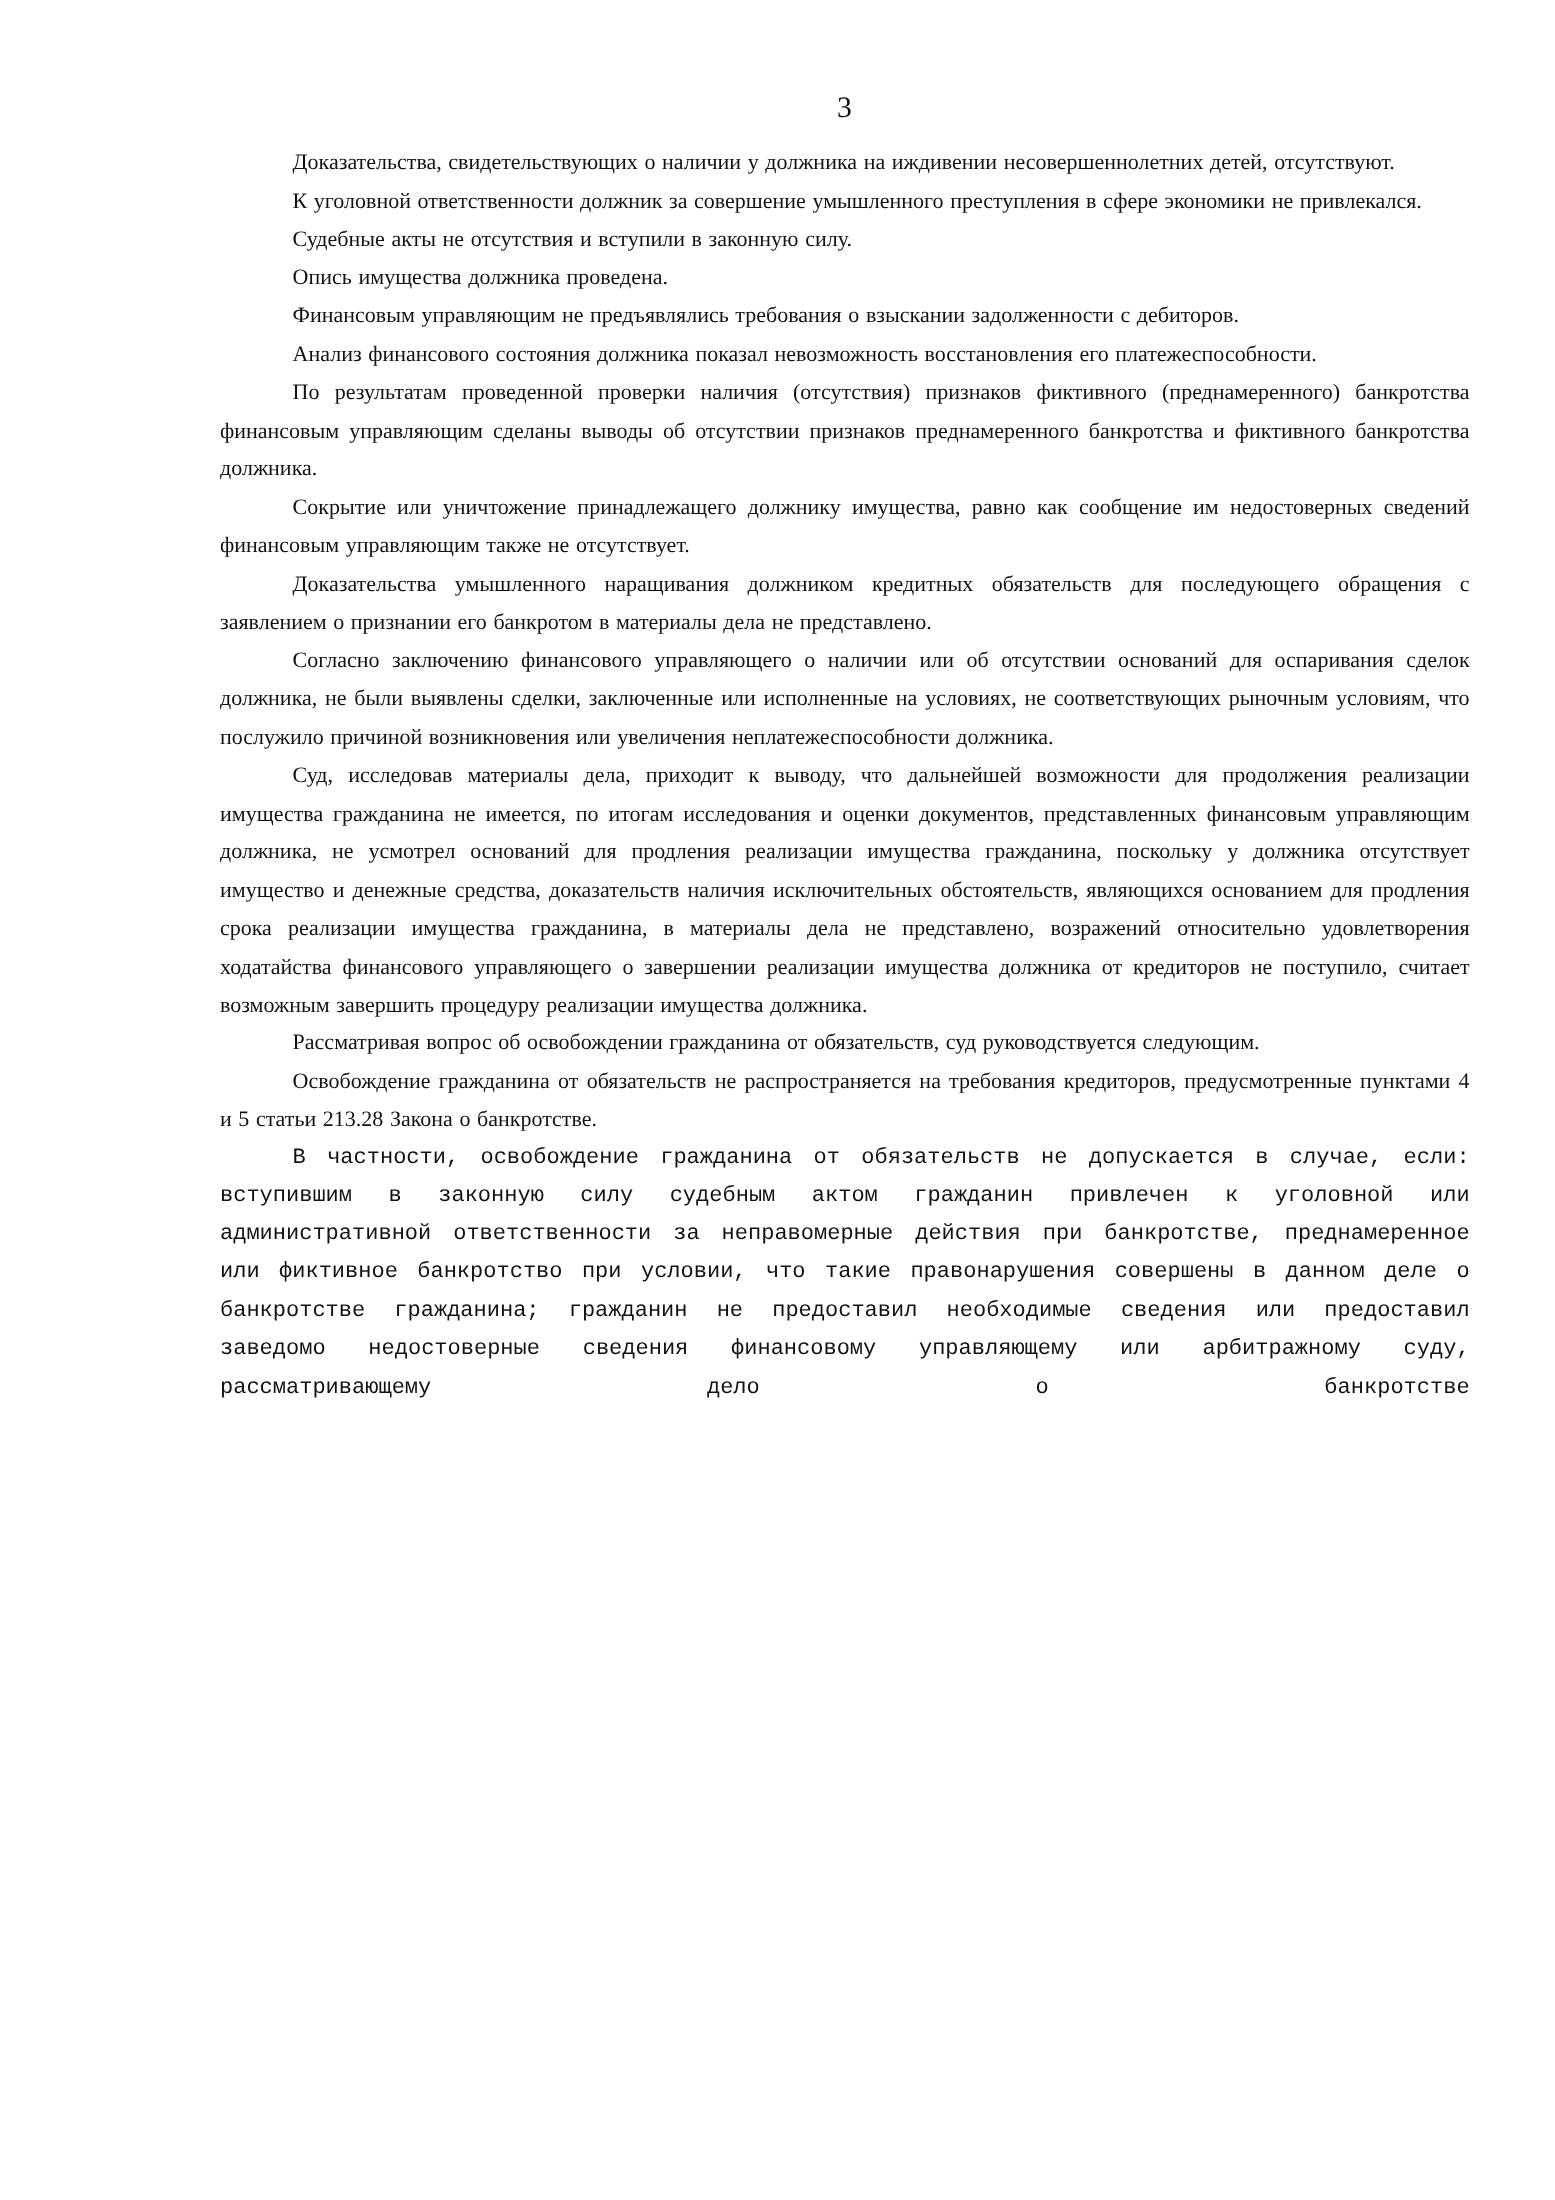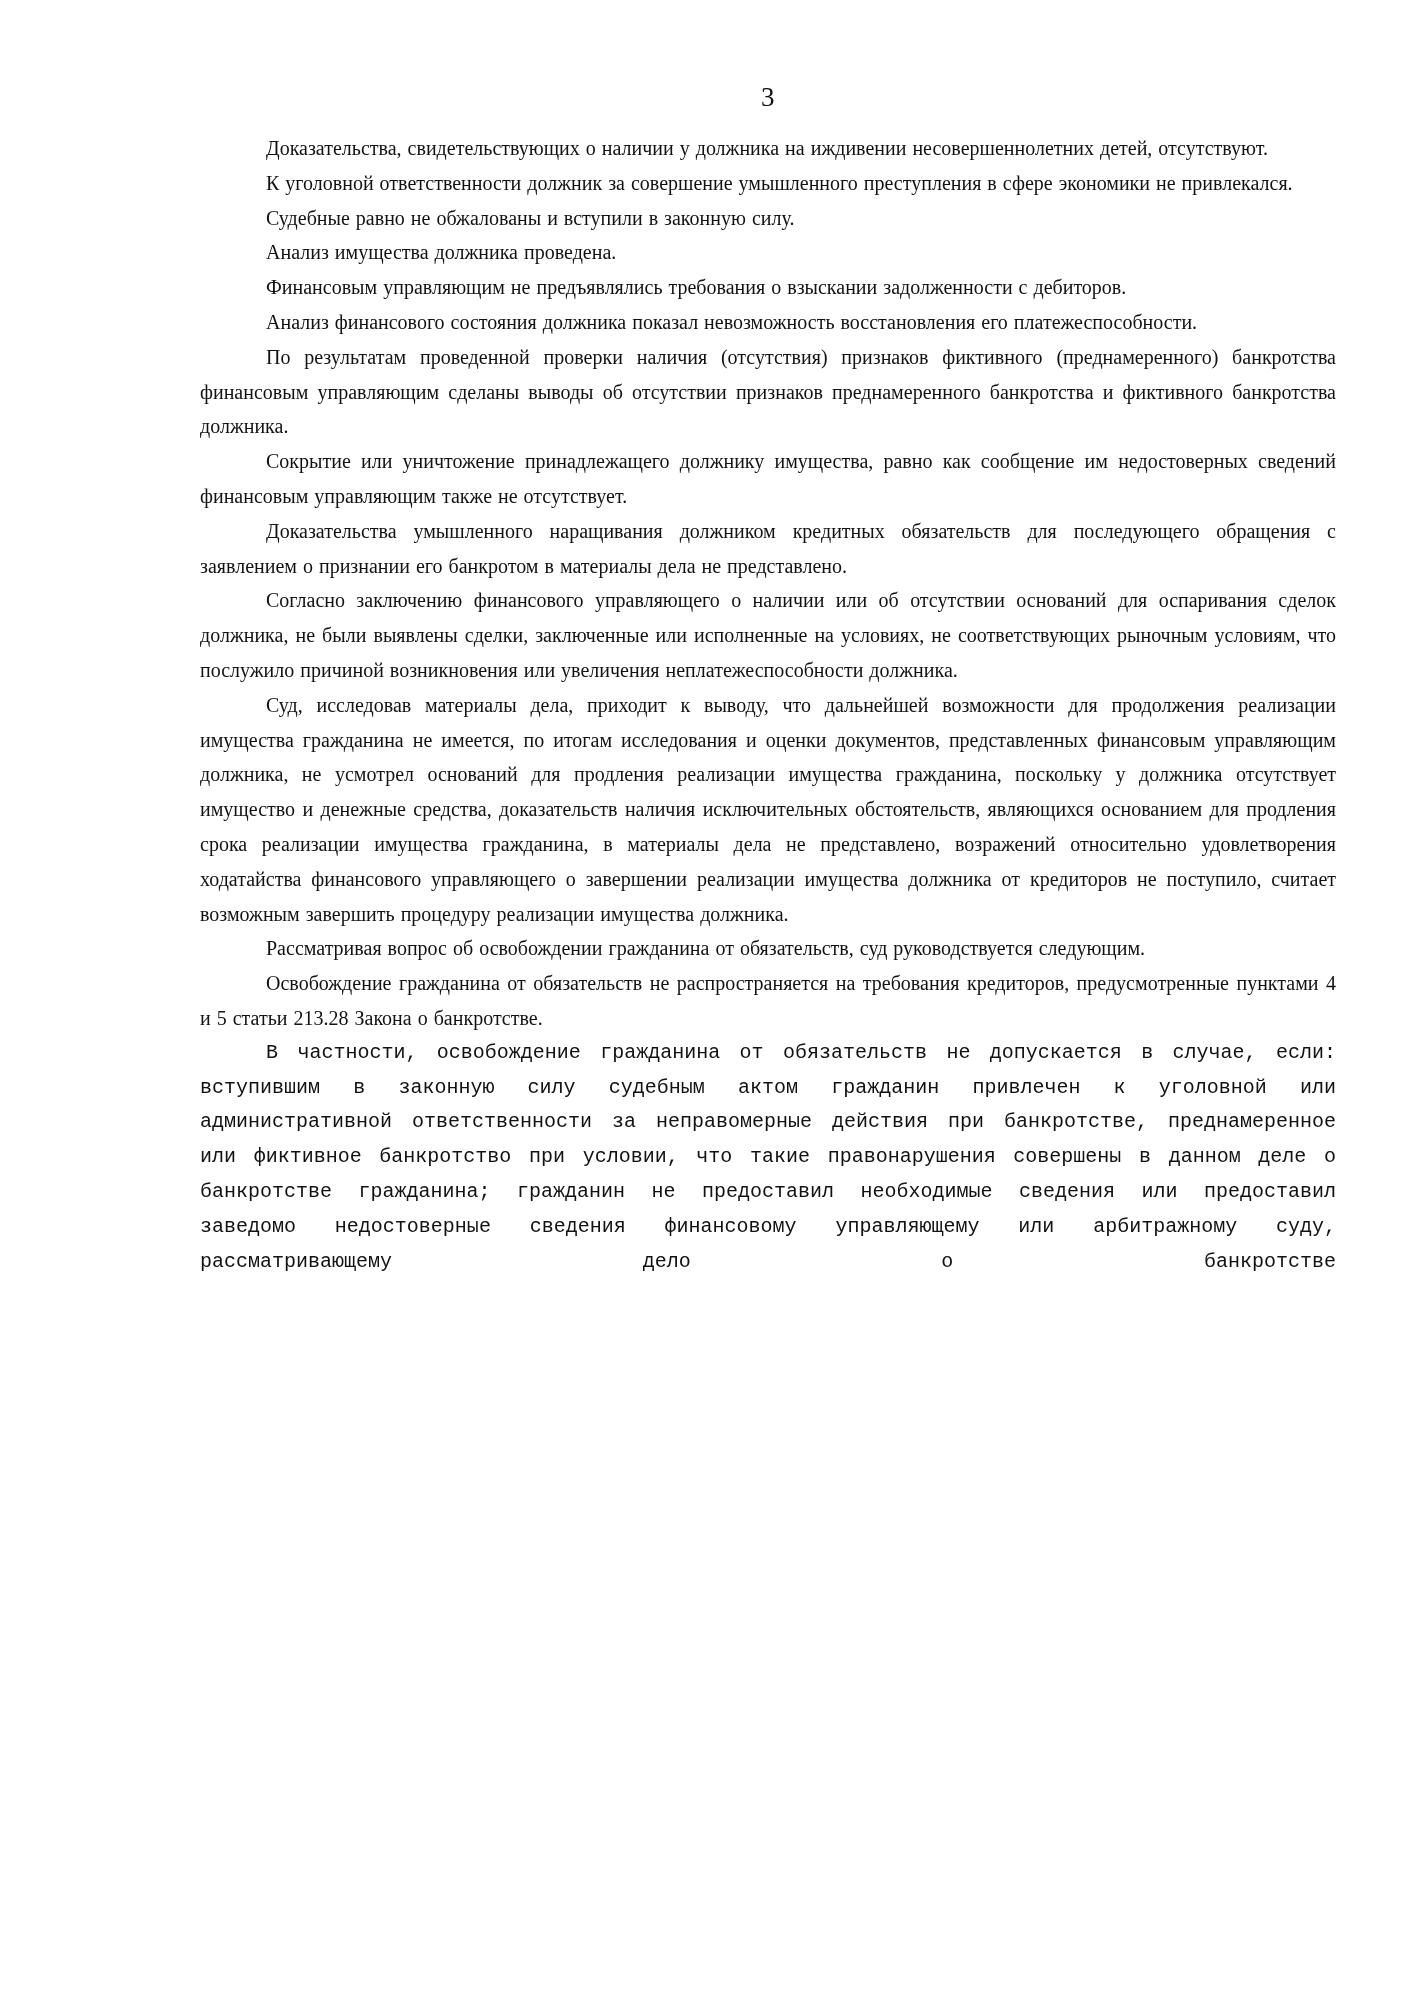--- a/index.html
+++ b/index.html
@@ -50,22 +50,22 @@
 </head>
 <body>
 
 <div class="page">
 
   <div class="page-number">3</div>
 
   <div class="doc-body">
     <p>Доказательства, свидетельствующих о наличии у должника на иждивении несовершеннолетних детей, отсутствуют.</p>
     <p>К уголовной ответственности должник за совершение умышленного преступления в сфере экономики не привлекался.</p>
-    <p>Судебные равно не обжалованы и вступили в законную силу.</p>
-    <p>Анализ имущества должника проведена.</p>
+    <p>Судебные акты не отсутствия и вступили в законную силу.</p>
+    <p>Опись имущества должника проведена.</p>
     <p>Финансовым управляющим не предъявлялись требования о взыскании задолженности с дебиторов.</p>
     <p>Анализ финансового состояния должника показал невозможность восстановления его платежеспособности.</p>
     <p>По результатам проведенной проверки наличия (отсутствия) признаков фиктивного (преднамеренного) банкротства финансовым управляющим сделаны выводы об отсутствии признаков преднамеренного банкротства и фиктивного банкротства должника.</p>
     <p>Сокрытие или уничтожение принадлежащего должнику имущества, равно как сообщение им недостоверных сведений финансовым управляющим также не отсутствует.</p>
     <p>Доказательства умышленного наращивания должником кредитных обязательств для последующего обращения с заявлением о признании его банкротом в материалы дела не представлено.</p>
     <p>Согласно заключению финансового управляющего о наличии или об отсутствии оснований для оспаривания сделок должника, не были выявлены сделки, заключенные или исполненные на условиях, не соответствующих рыночным условиям, что послужило причиной возникновения или увеличения неплатежеспособности должника.</p>
     <p>Суд, исследовав материалы дела, приходит к выводу, что дальнейшей возможности для продолжения реализации имущества гражданина не имеется, по итогам исследования и оценки документов, представленных финансовым управляющим должника, не усмотрел оснований для продления реализации имущества гражданина, поскольку у должника отсутствует имущество и денежные средства, доказательств наличия исключительных обстоятельств, являющихся основанием для продления срока реализации имущества гражданина, в материалы дела не представлено, возражений относительно удовлетворения ходатайства финансового управляющего о завершении реализации имущества должника от кредиторов не поступило, считает возможным завершить процедуру реализации имущества должника.</p>
     <p>Рассматривая вопрос об освобождении гражданина от обязательств, суд руководствуется следующим.</p>
     <p>Освобождение гражданина от обязательств не распространяется на требования кредиторов, предусмотренные пунктами 4 и 5 статьи 213.28 Закона о банкротстве.</p>
     <p class="continues">В частности, освобождение гражданина от обязательств не допускается в случае, если: вступившим в законную силу судебным актом гражданин привлечен к уголовной или административной ответственности за неправомерные действия при банкротстве, преднамеренное или фиктивное банкротство при условии, что такие правонарушения совершены в данном деле о банкротстве гражданина; гражданин не предоставил необходимые сведения или предоставил заведомо недостоверные сведения финансовому управляющему или арбитражному суду, рассматривающему дело о банкротстве</p>

